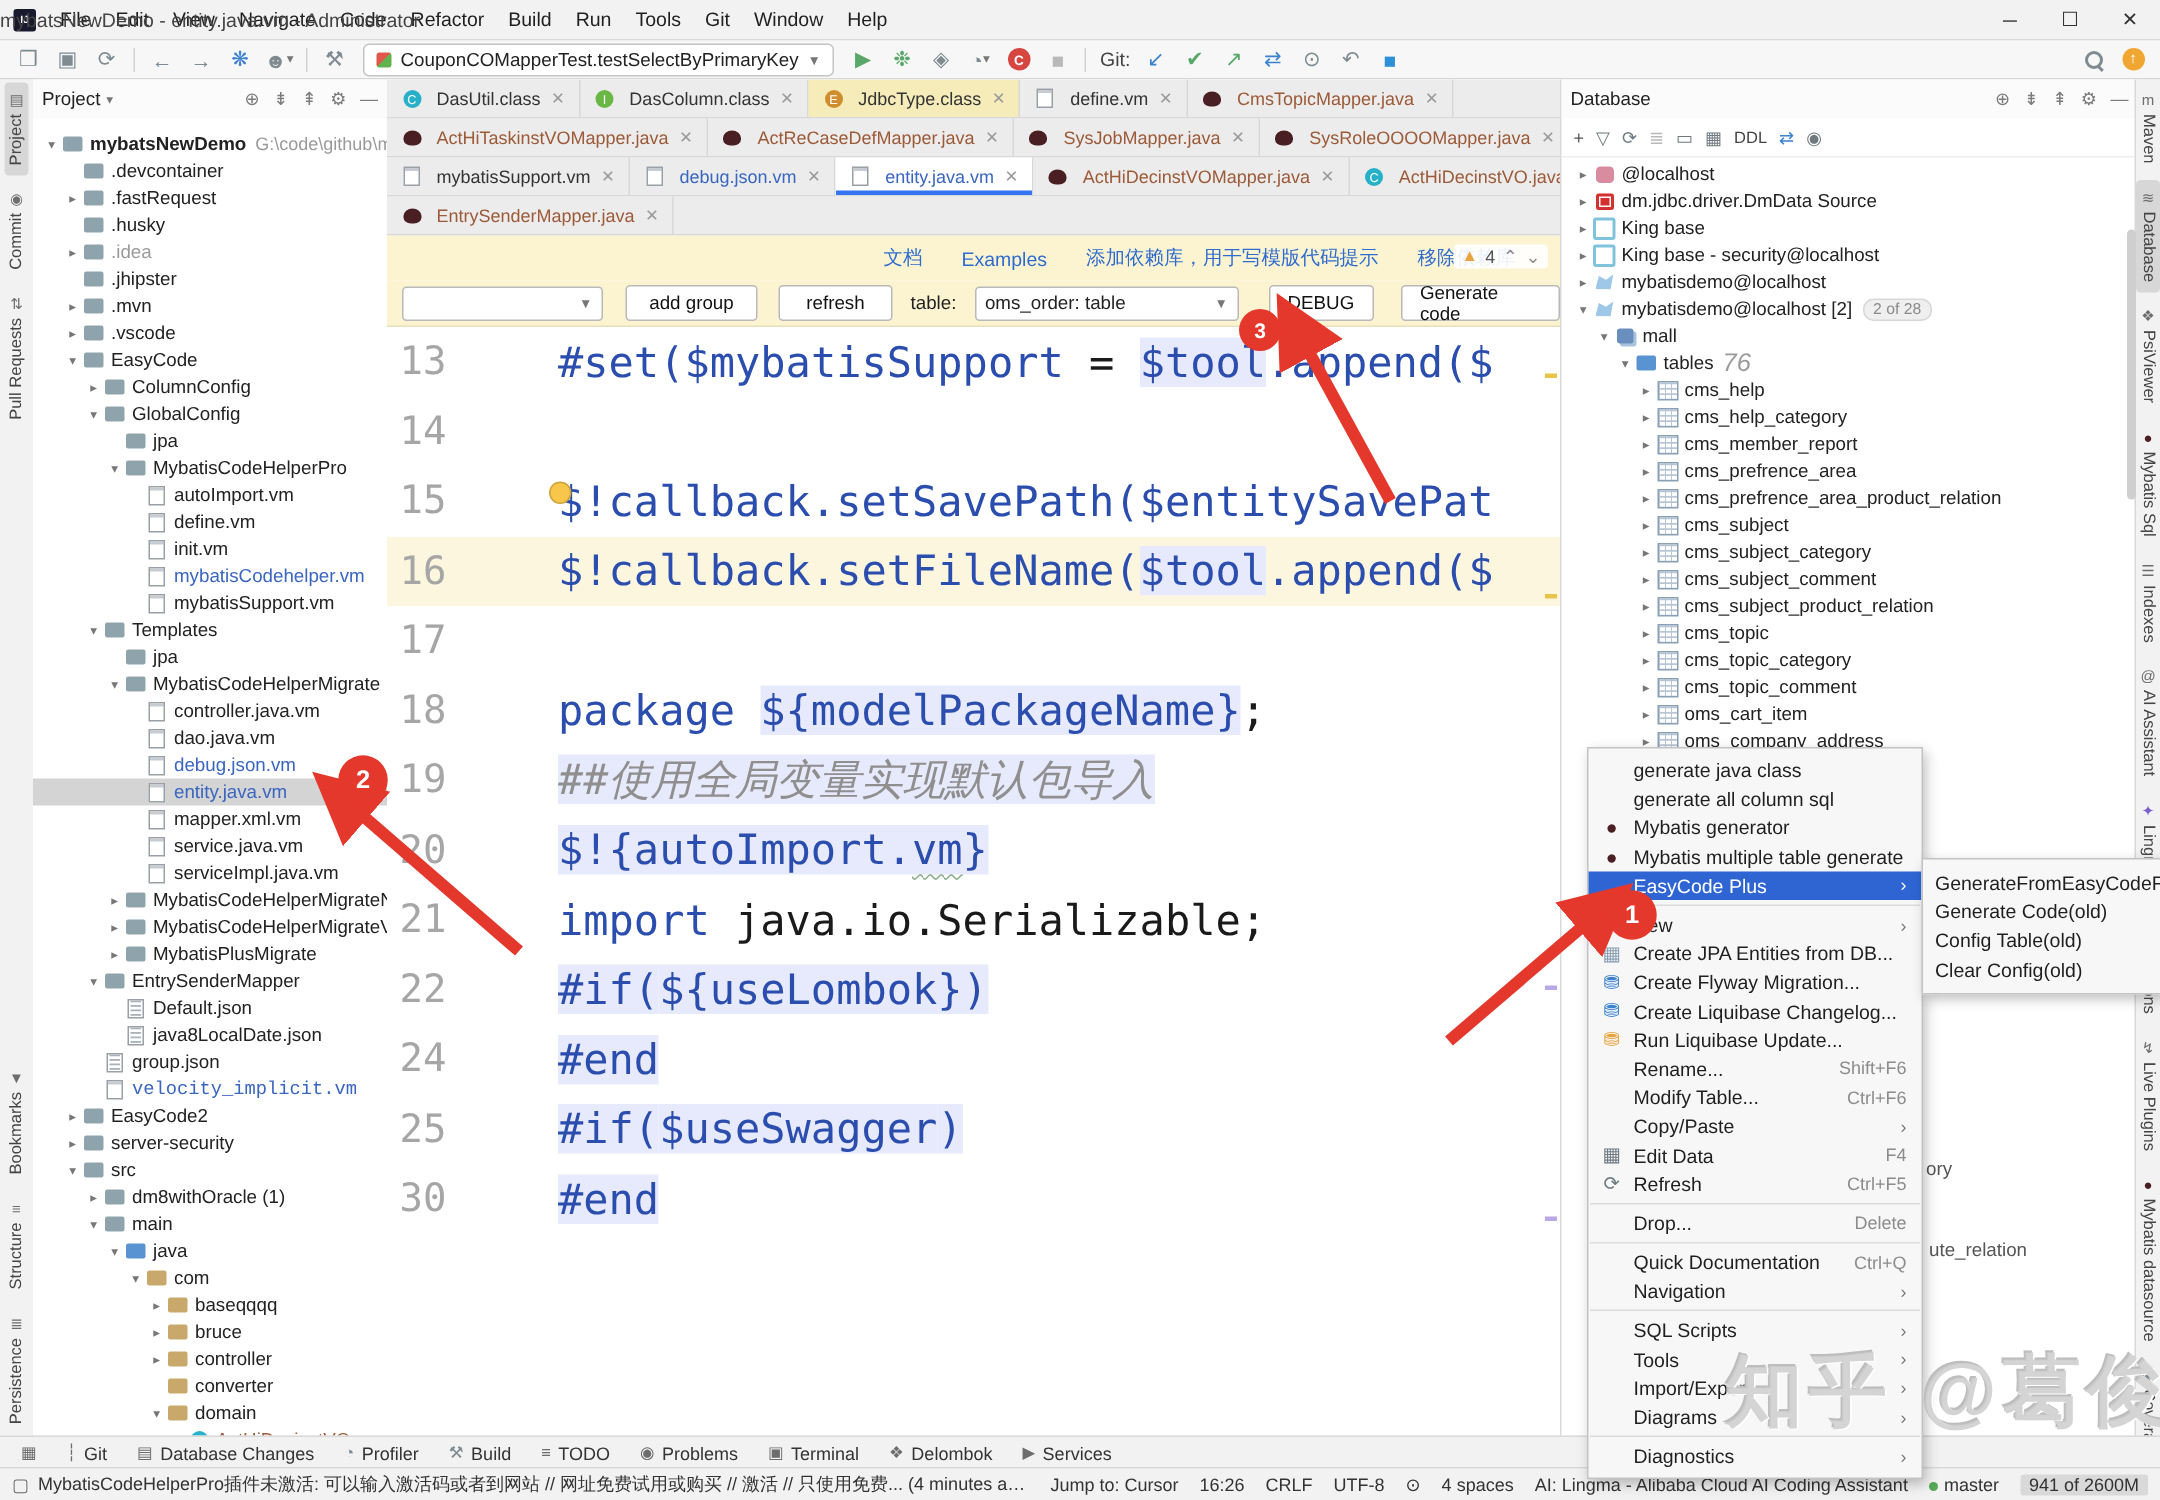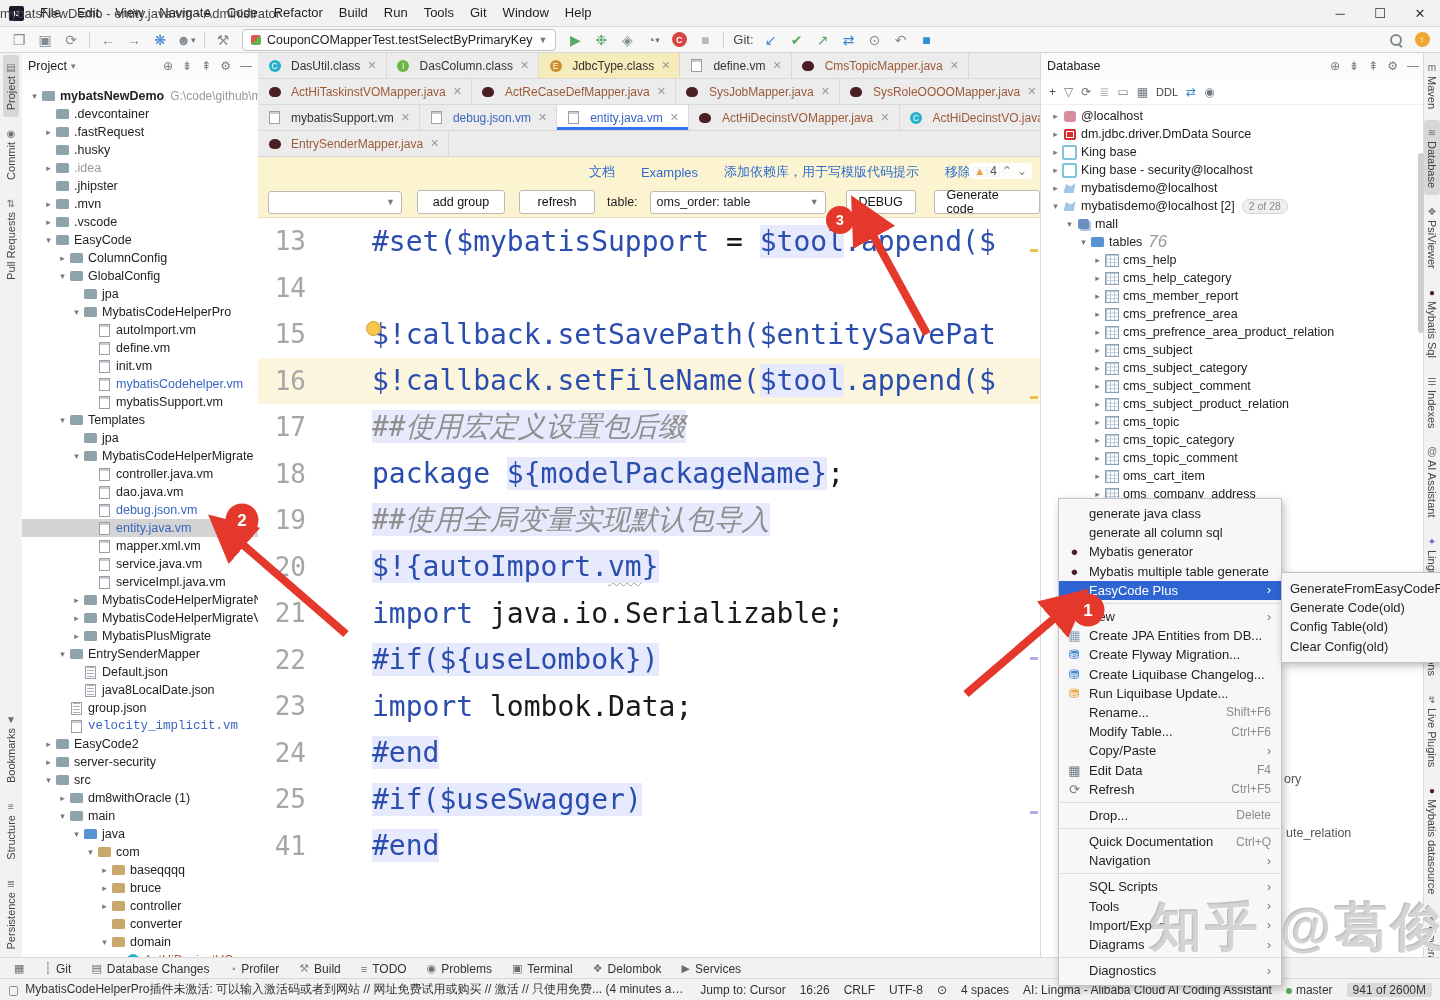--- a/index.html
+++ b/index.html
@@ -95,21 +95,21 @@
   .linkbar{height:30px;background:#fcf4d1;display:flex;align-items:center;justify-content:flex-end;gap:26px;padding-right:30px;font-size:13px;}
   .linkbar a{color:#2f6cd0;text-decoration:none;}
   .ctrlbar{height:30px;background:#fcf4d1;border-bottom:1px solid #e7dfbe;display:flex;align-items:center;font-size:12.5px;}
   .ctrl-combo{height:21px;background:#fff;border:1px solid #b9b9b9;border-radius:3px;display:flex;align-items:center;
               justify-content:space-between;padding:0 6px;color:#222;}
   .btn{height:22px;background:#fff;border:1px solid #b9b9b9;border-radius:3px;display:flex;align-items:center;
        justify-content:center;padding:0 12px;color:#111;}
   .code{position:relative;font-family:"DejaVu Sans Mono","Liberation Mono",monospace;font-size:28px;}
   .cline{height:46.5px;display:flex;align-items:center;white-space:pre;}
   .cline.cur{background:#fcf6de;}
-  .ln{width:48px;text-align:right;color:#a6a6a6;font-size:26px;flex:0 0 48px;}
+  .ln{width:48px;text-align:center;color:#a6a6a6;font-size:26px;flex:0 0 48px;}
   .ctext{margin-left:66px;}
   .cb{color:#2b4eae;}
   .cp{color:#1a1a1a;}
   .ccm{color:#8f8f8f;font-style:italic;}
   .hl{background:#e7eafc;}
   .sq{text-decoration:underline wavy #8fae8f 1px;text-underline-offset:6px;}
   .inspect{position:absolute;right:8px;top:110px;display:flex;align-items:center;gap:5px;font-size:12px;color:#555;
            background:rgba(255,255,255,.9);border-radius:3px;padding:1px 5px;z-index:4;}
   .warn-tri{color:#e8a33d;font-size:11px;}
   .bulb{position:absolute;left:108px;width:13px;height:13px;border-radius:50%;background:#f7c64a;border:1px solid #caa33c;z-index:4;}
@@ -655,30 +655,29 @@
           <span class="combo-arrow">▼</span>
       </div>
       <div class="btn" style="margin-left:20px;width:44px;">DEBUG</div>
       <div class="btn" style="margin-left:18px;width:80px;">Generate code</div>
     </div>
     <div class="code" id="code">
         <div class="cline"><span class="ln">13</span><span class="ctext"><span class="cb">#set(</span><span class="cb">$mybatisSupport</span><span class="cp"> = </span><span class="cb hl">$tool</span><span class="cb">.append(</span><span class="cb">$</span></span></div>
         <div class="cline"><span class="ln">14</span><span class="ctext"></span></div>
         <div class="cline"><span class="ln">15</span><span class="ctext"><span class="cb">$!callback.setSavePath(</span><span class="cb">$entitySavePat</span></span></div>
         <div class="cline cur"><span class="ln">16</span><span class="ctext"><span class="cb">$!callback.setFileName(</span><span class="cb hl">$tool</span><span class="cb">.append(</span><span class="cb">$</span></span></div>
-        <div class="cline"><span class="ln">17</span><span class="ctext"><span class="ccm hl">##使用宏定义设置包后缀</span></span></div>
+        <div class="cline"><span class="ln">17</span></div>
         <div class="cline"><span class="ln">18</span><span class="ctext"><span class="cb">package </span><span class="cb hl">${modelPackageName}</span><span class="cp">;</span></span></div>
         <div class="cline"><span class="ln">19</span><span class="ctext"><span class="ccm hl">##使用全局变量实现默认包导入</span></span></div>
         <div class="cline"><span class="ln">20</span><span class="ctext"><span class="cb hl">$!{autoImport.</span><span class="cb hl sq">vm</span><span class="cb hl">}</span></span></div>
         <div class="cline"><span class="ln">21</span><span class="ctext"><span class="cb">import </span><span class="cp">java.io.Serializable;</span></span></div>
         <div class="cline"><span class="ln">22</span><span class="ctext"><span class="cb hl">#if(</span><span class="cb hl">${useLombok}</span><span class="cb hl">)</span></span></div>
-        <div class="cline"><span class="ln">23</span><span class="ctext"><span class="cb">import </span><span class="cp">lombok.Data;</span></span></div>
         <div class="cline"><span class="ln">24</span><span class="ctext"><span class="cb hl">#end</span></span></div>
         <div class="cline"><span class="ln">25</span><span class="ctext"><span class="cb hl">#if(</span><span class="cb hl">$useSwagger</span><span class="cb hl">)</span></span></div>
-        <div class="cline"><span class="ln">41</span><span class="ctext"><span class="cb hl">#end</span></span></div>
+        <div class="cline"><span class="ln">30</span><span class="ctext"><span class="cb hl">#end</span></span></div>
       </div>
     <div class="inspect">
       <span class="warn-tri">▲</span>
       <span>4</span>
       <span style="color:#888;">⌃</span>
       <span style="color:#888;">⌄</span>
     </div>
     <div class="bulb" style="top:268px;"></div>
     <div class="tick" style="top:196px;background:#e8c44a;"></div>
     <div class="tick" style="top:343px;background:#e8c44a;"></div>

